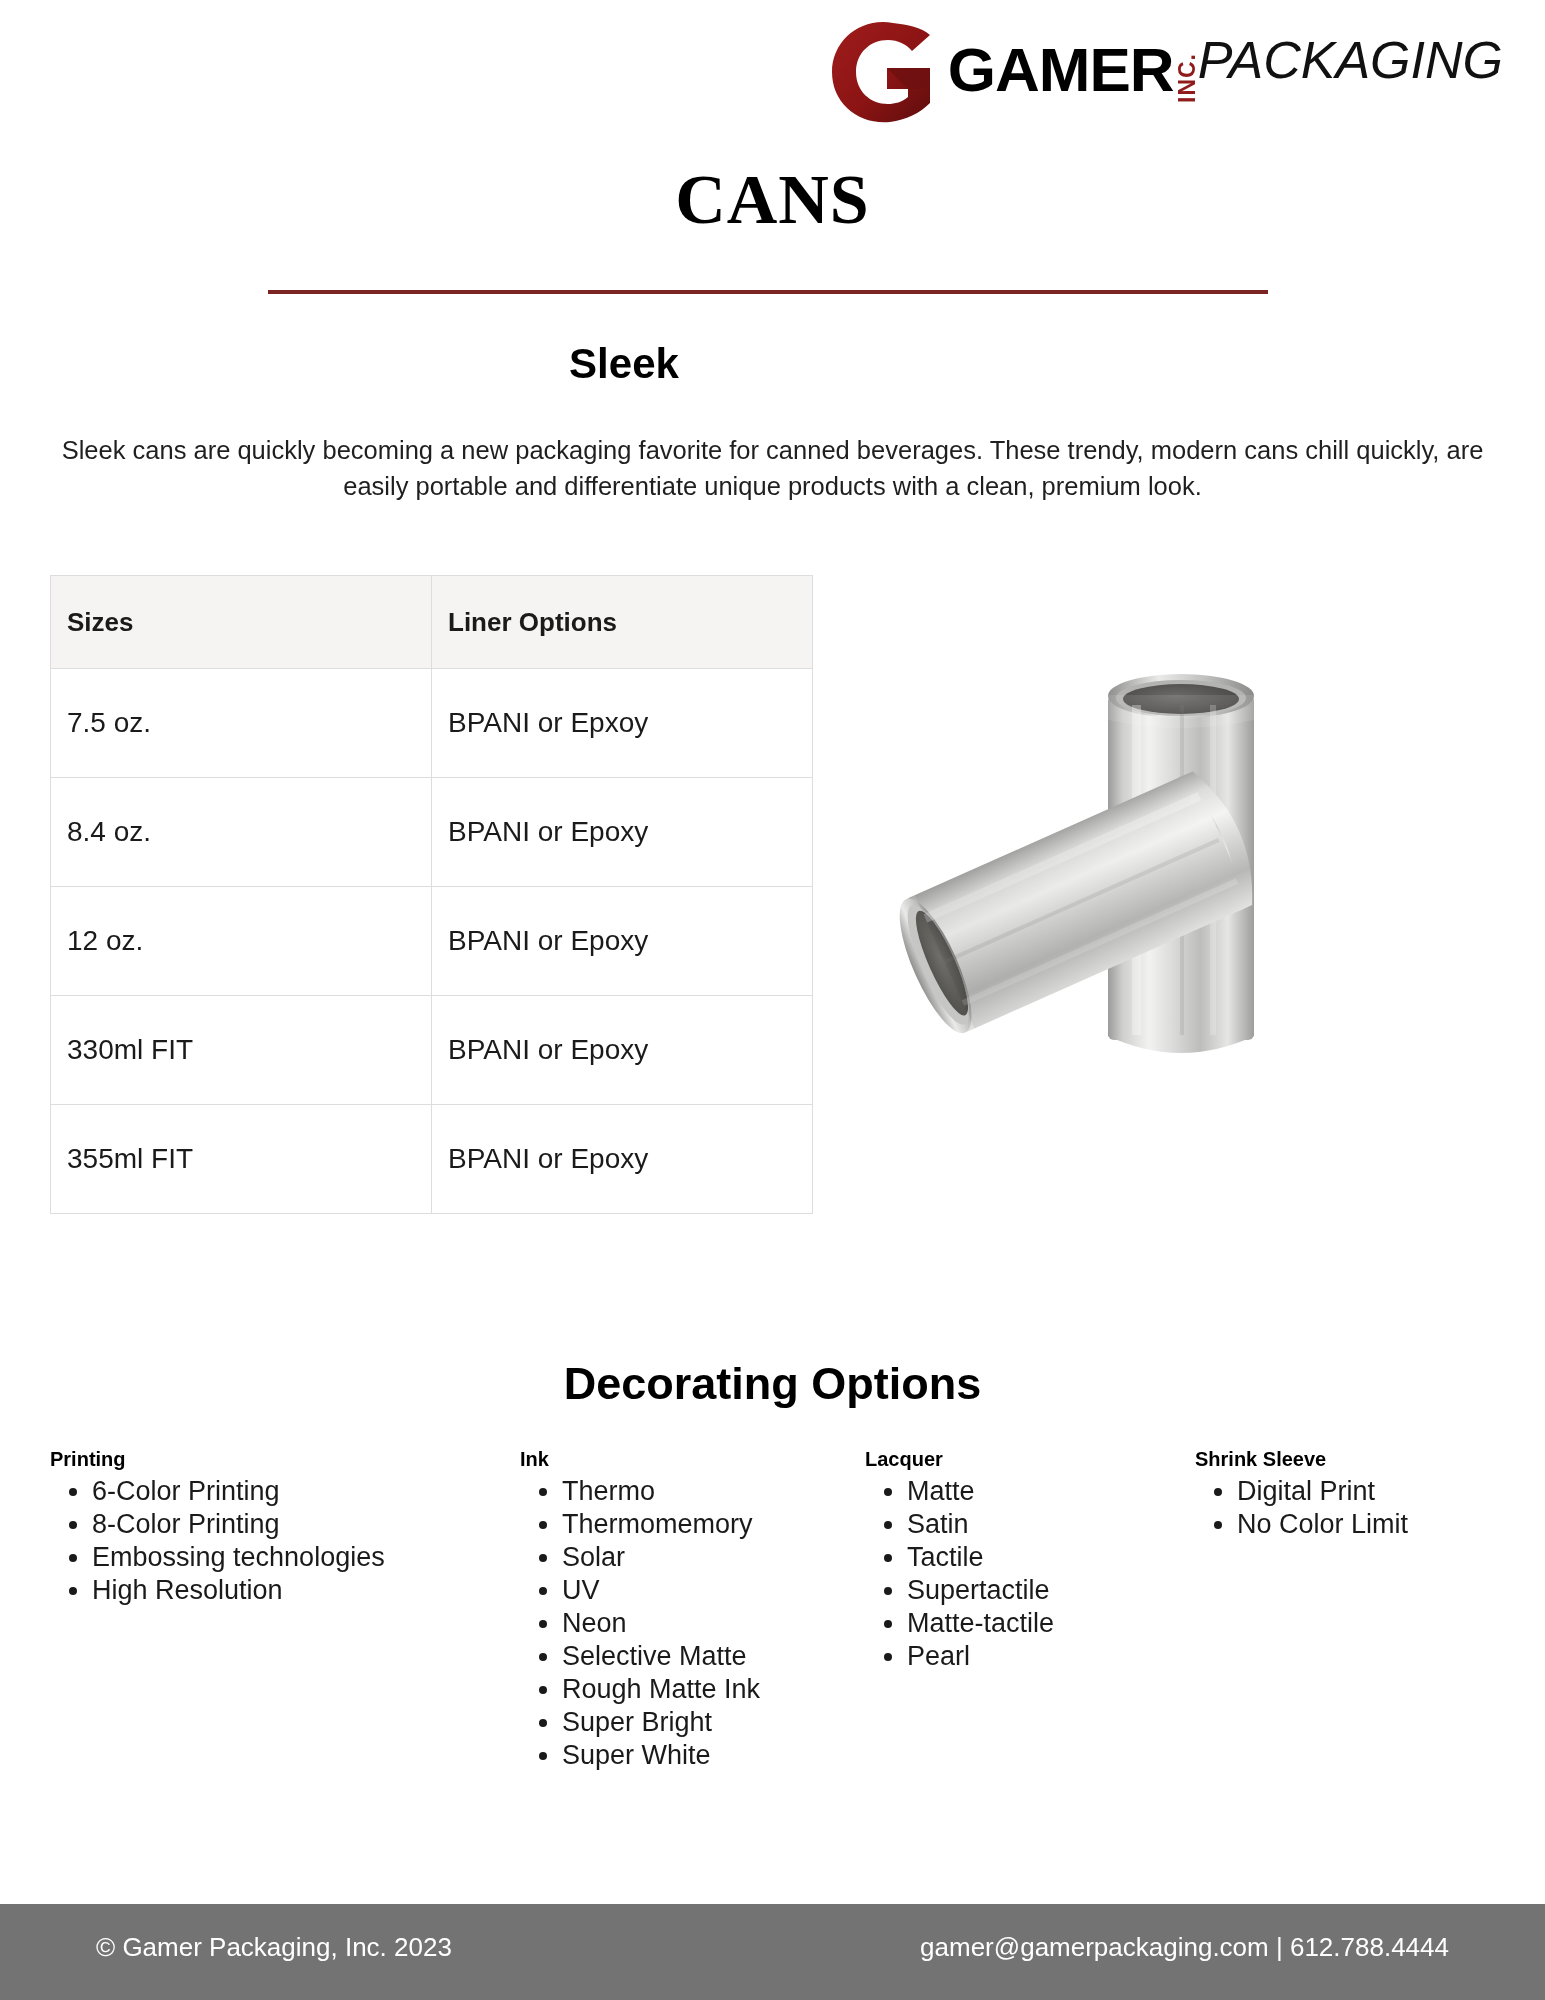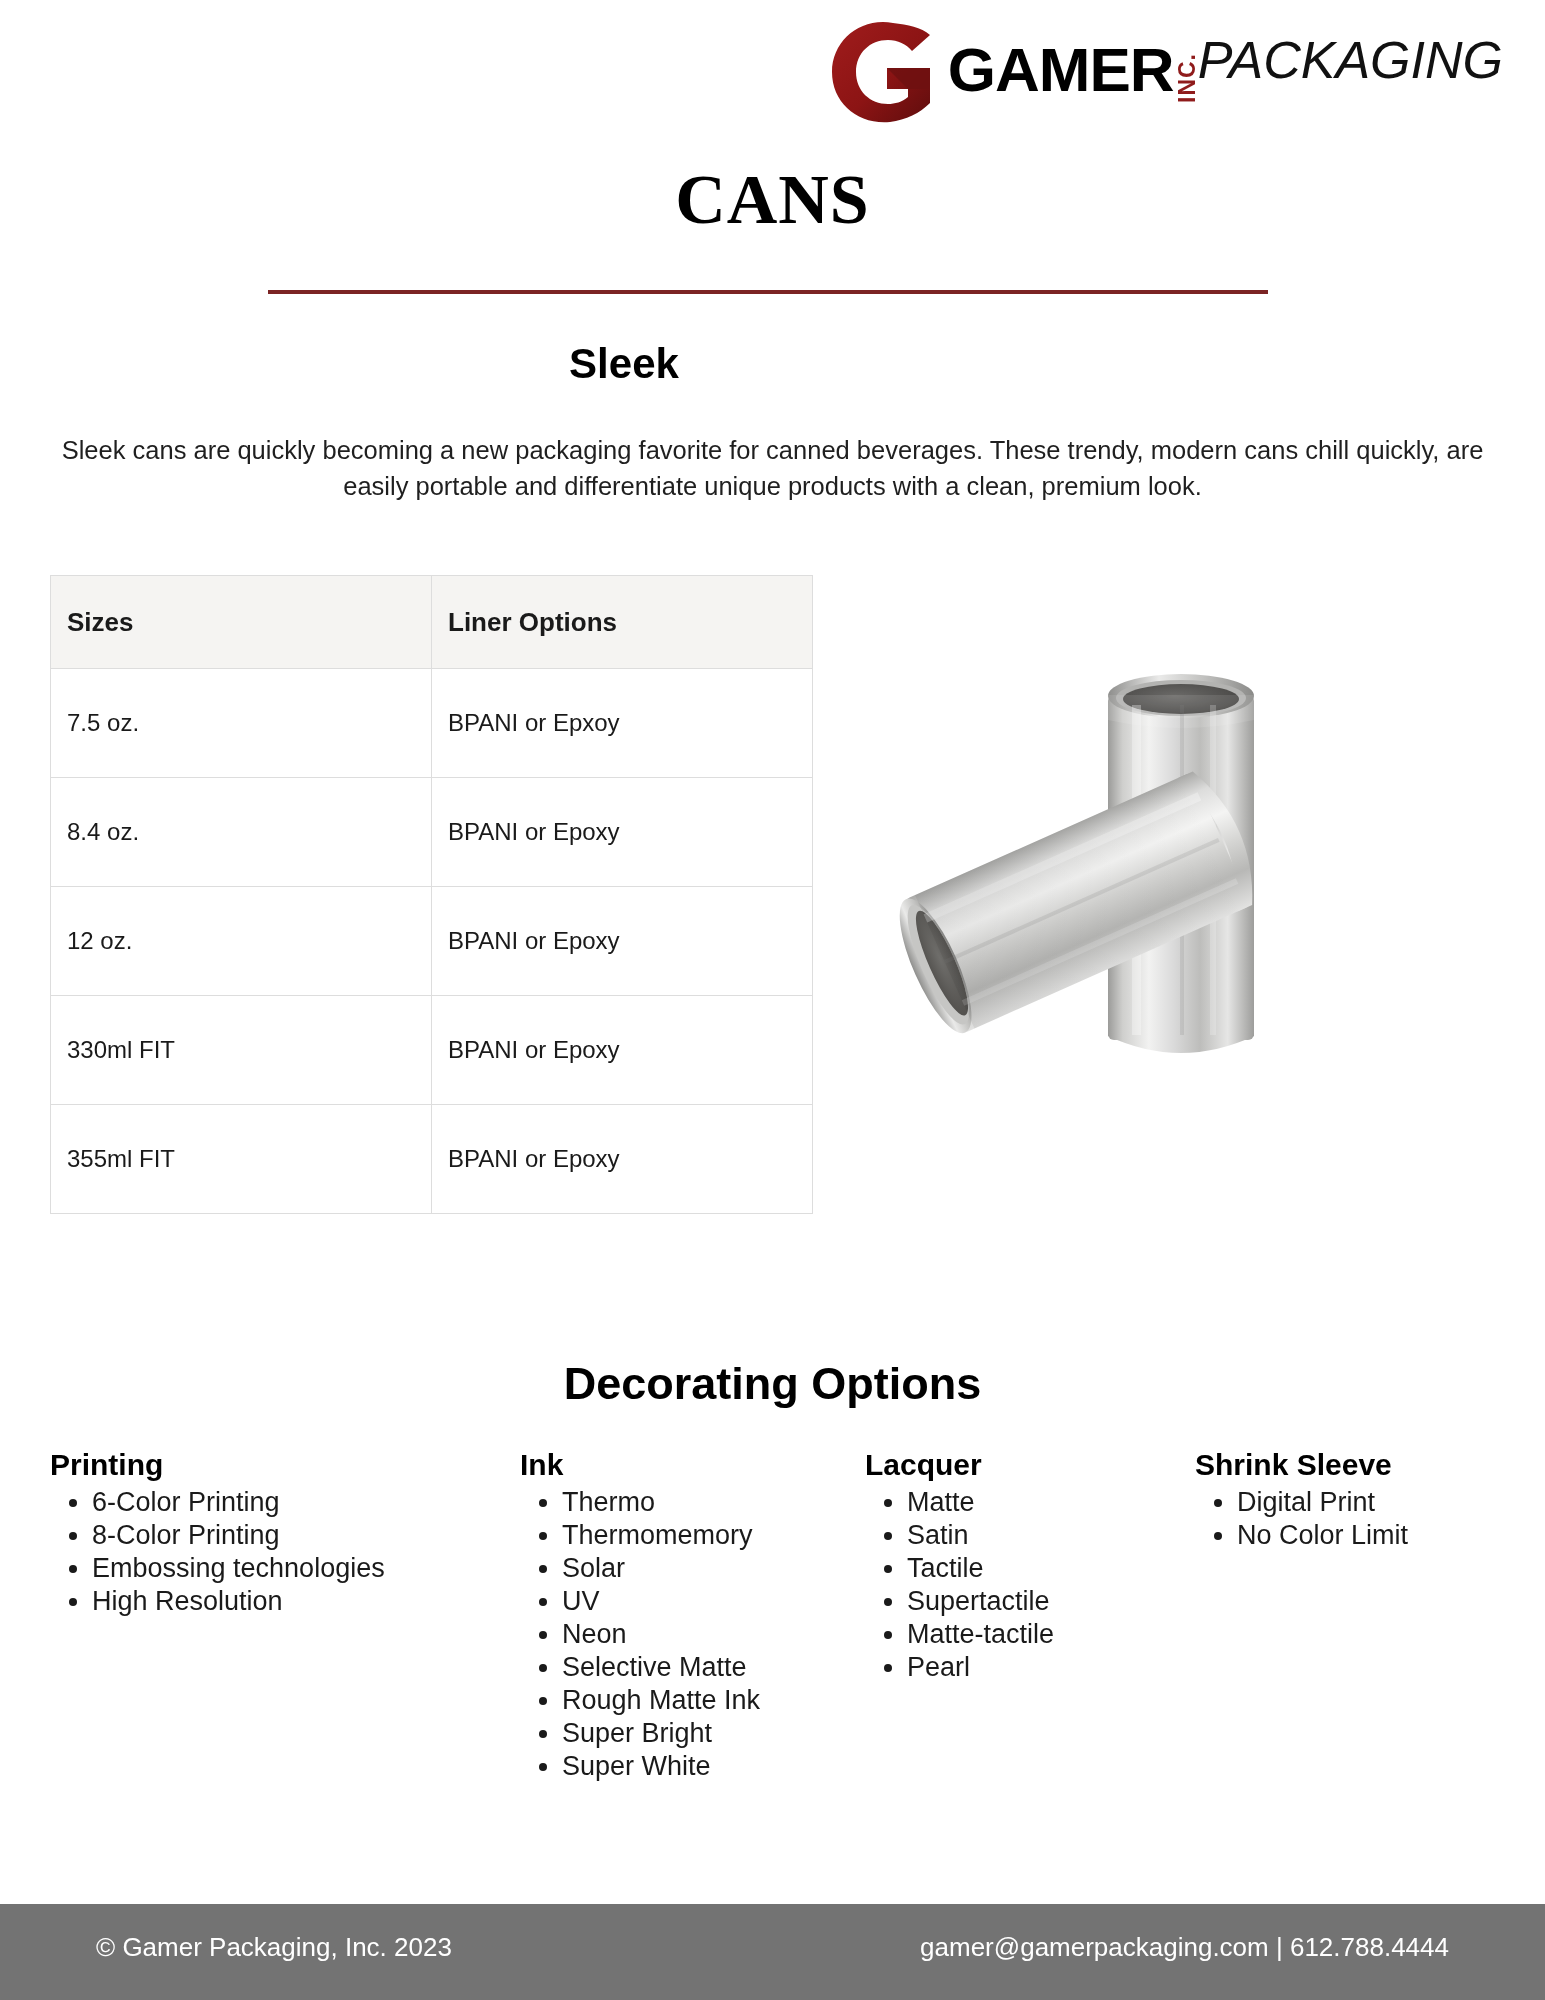--- a/index.html
+++ b/index.html
@@ -128,21 +128,21 @@
     left: 50px;
     width: 762px;
     border-collapse: collapse;
     table-layout: fixed;
   }
   .spec-table th, .spec-table td {
     border: 1px solid #dddddd;
     text-align: left;
     vertical-align: middle;
     padding: 0 16px;
-    font-size: 24px;
+    font-size: 28px;
     color: #1a1a1a;
   }
   .spec-table th {
     background: #f5f4f2;
     font-weight: bold;
     font-size: 26px;
     height: 92px;
   }
   .spec-table td {
     height: 108px;
@@ -180,21 +180,21 @@
     display: flex;
     align-items: flex-start;
   }
   .deco-col { box-sizing: border-box; }
   .deco-col.printing { width: 470px; }
   .deco-col.ink      { width: 345px; }
   .deco-col.lacquer  { width: 330px; }
   .deco-col.shrink   { width: 315px; }
   .deco-head {
     font-weight: bold;
-    font-size: 30px;
+    font-size: 20px;
     color: #000000;
     margin-bottom: 4px;
   }
   .deco-list {
     margin: 0;
     padding-left: 42px;
     list-style-type: disc;
   }
   .deco-list li {
     font-size: 27px;

